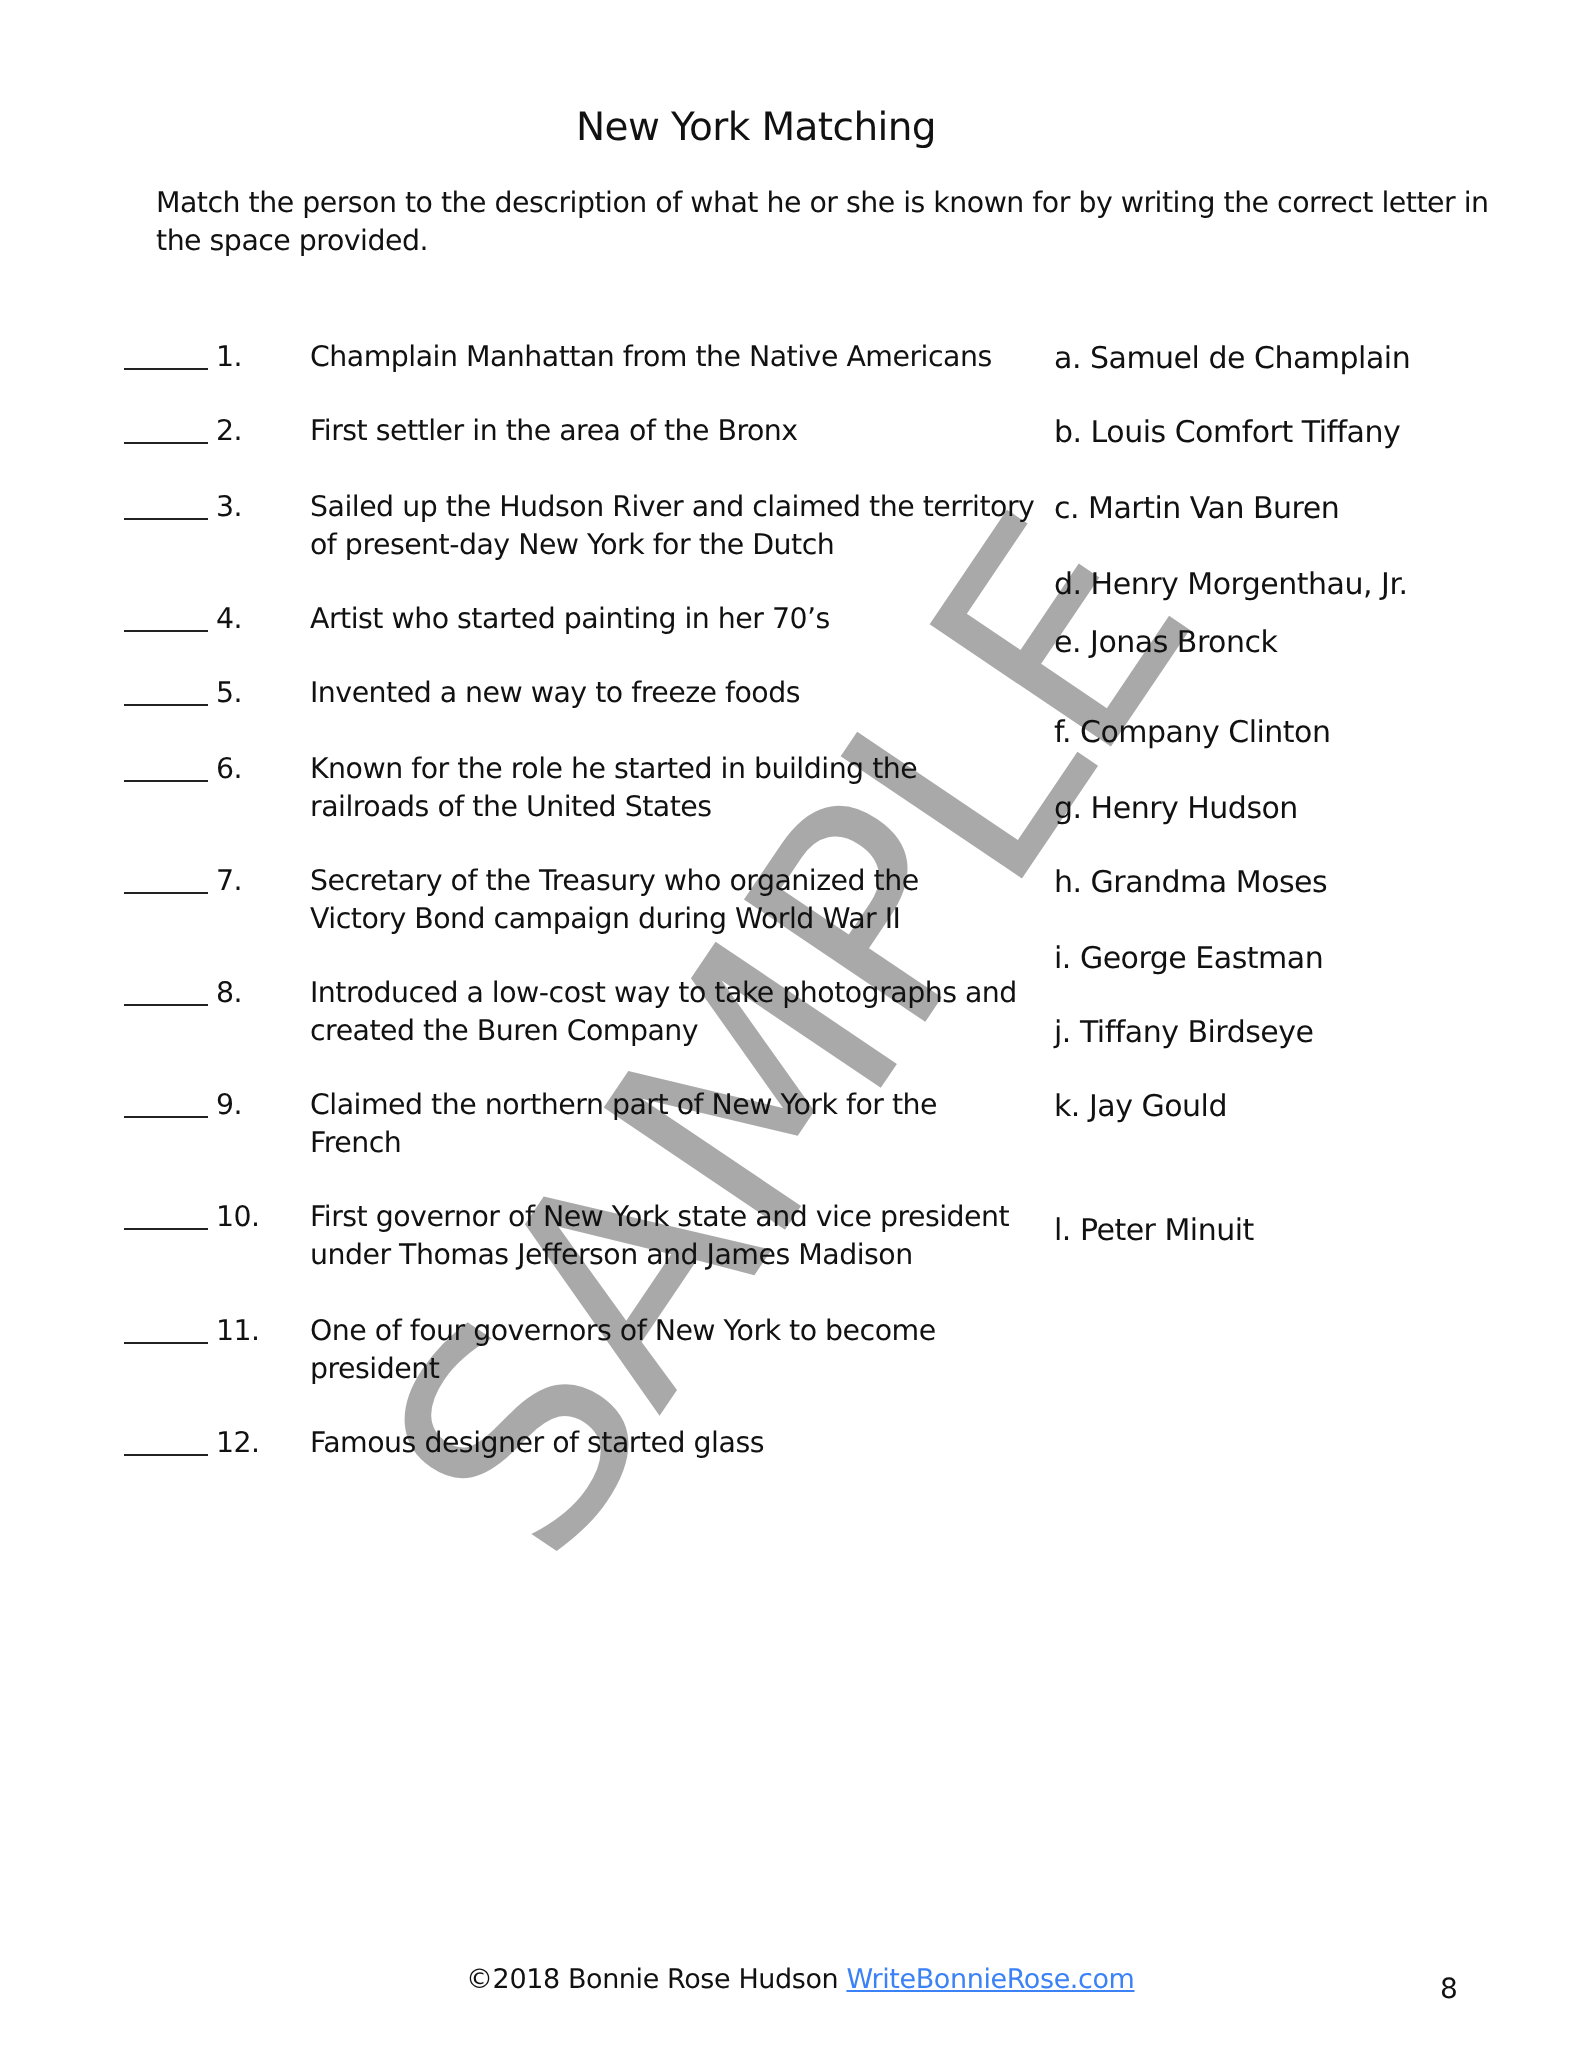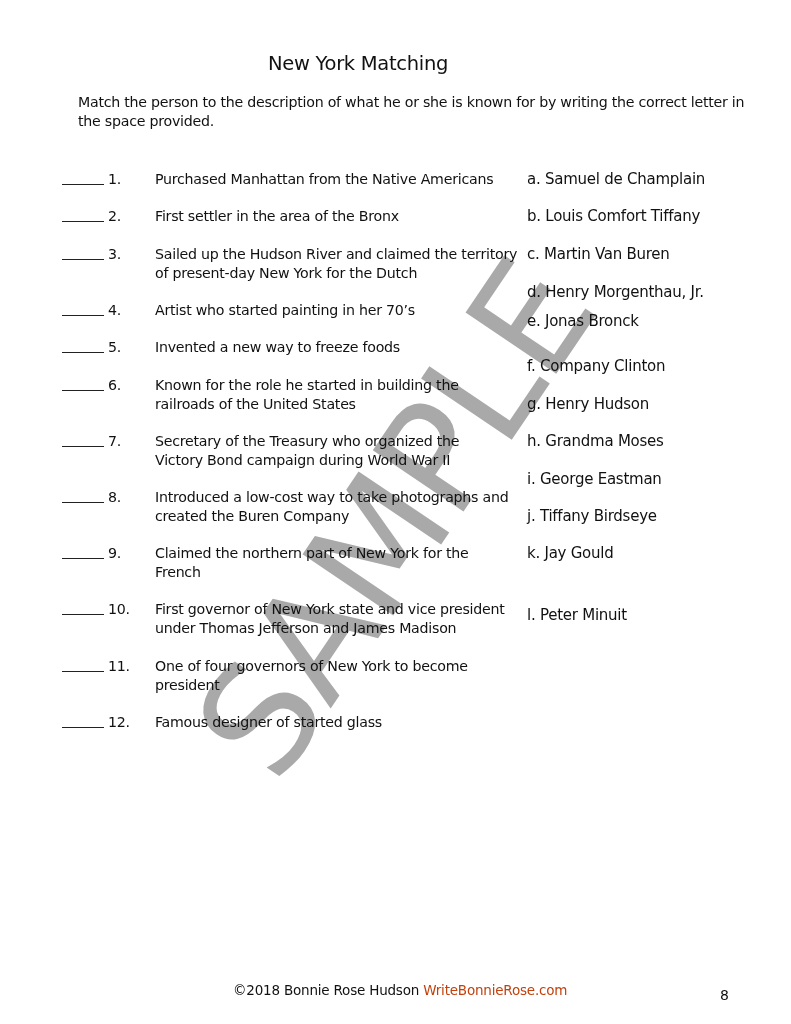--- a/index.html
+++ b/index.html
@@ -3,21 +3,21 @@
   <meta charset="utf-8">
   <style>
     html, body { margin: 0; padding: 0; }
     body {
       width: 791px; height: 1024px; background: #ffffff; position: relative; overflow: hidden;
       font-family: "DejaVu Sans", "Liberation Sans", sans-serif; color: #111;
     }
     .page { position: absolute; left: 0; top: 0; width: 791px; height: 1024px; }
     .title {
       position: absolute; top: 52px; left: 0; width: 716px; text-align: center;
-      font-size: 19.5px; font-family: "DejaVu Sans", sans-serif; letter-spacing: -0.3px;
+      font-size: 19.5px; font-family: "DejaVu Sans", sans-serif; letter-spacing: -0.3px; padding-left: 20px;
     }
     .instructions {
       position: absolute; top: 93px; left: 78px; width: 680px;
       font-size: 14.2px; line-height: 19px; letter-spacing: -0.25px;
     }
     .row { position: absolute; left: 62px; width: 460px; font-size: 14.2px; line-height: 19px; letter-spacing: -0.25px; }
     .blank {
       position: absolute; left: 0; top: 14px; width: 42px; height: 0;
       border-bottom: 1px solid #222;
     }
@@ -28,37 +28,37 @@
       position: absolute; left: 395px; top: 520px;
       transform: translate(-50%, -50%) rotate(-56deg);
       font-family: "DejaVu Sans", sans-serif; font-size: 150px; color: rgba(140,140,140,0.75);
       letter-spacing: -4px; white-space: nowrap; pointer-events: none; z-index: 0;
       line-height: 1;
     }
     .content { position: relative; z-index: 1; }
     .footer {
       position: absolute; top: 982px; left: 233px; font-size: 13.5px; letter-spacing: -0.2px;
     }
-    .footer a { color: #c2410c; }
+    .footer a { color: #3b82f6; text-decoration: underline; }
     .pagenum { position: absolute; top: 987px; left: 720px; font-size: 14px; }
   </style>
 </head>
 <body>
 
 <div class="page">
   <div class="watermark">SAMPLE</div>
 
   <div class="content">
     <div class="title">New York Matching</div>
     <div class="instructions">Match the person to the description of what he or she is known for by writing the correct letter in the space provided.</div>
 
     <div class="row" style="top:170px">
       <span class="blank"></span>
       <span class="num">1.</span>
-      <span class="desc">Purchased Manhattan from the Native Americans</span>
+      <span class="desc">Champlain Manhattan from the Native Americans</span>
     </div>
     <div class="row" style="top:207px">
       <span class="blank"></span>
       <span class="num">2.</span>
       <span class="desc">First settler in the area of the Bronx</span>
     </div>
     <div class="row" style="top:245px">
       <span class="blank"></span>
       <span class="num">3.</span>
       <span class="desc">Sailed up the Hudson River and claimed the territory of present-day New York for the Dutch</span>

